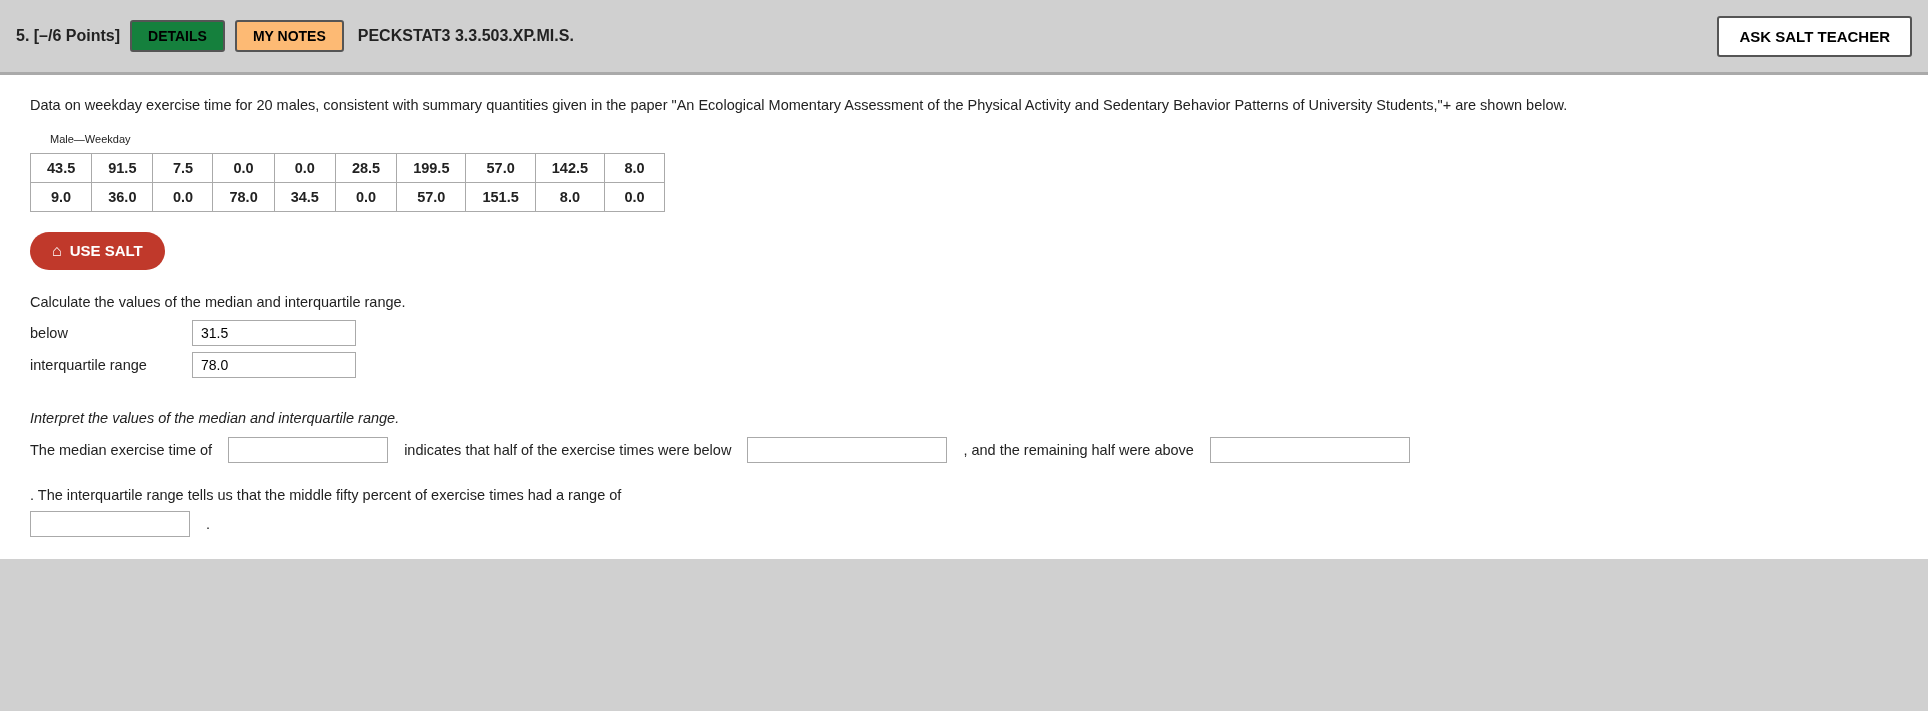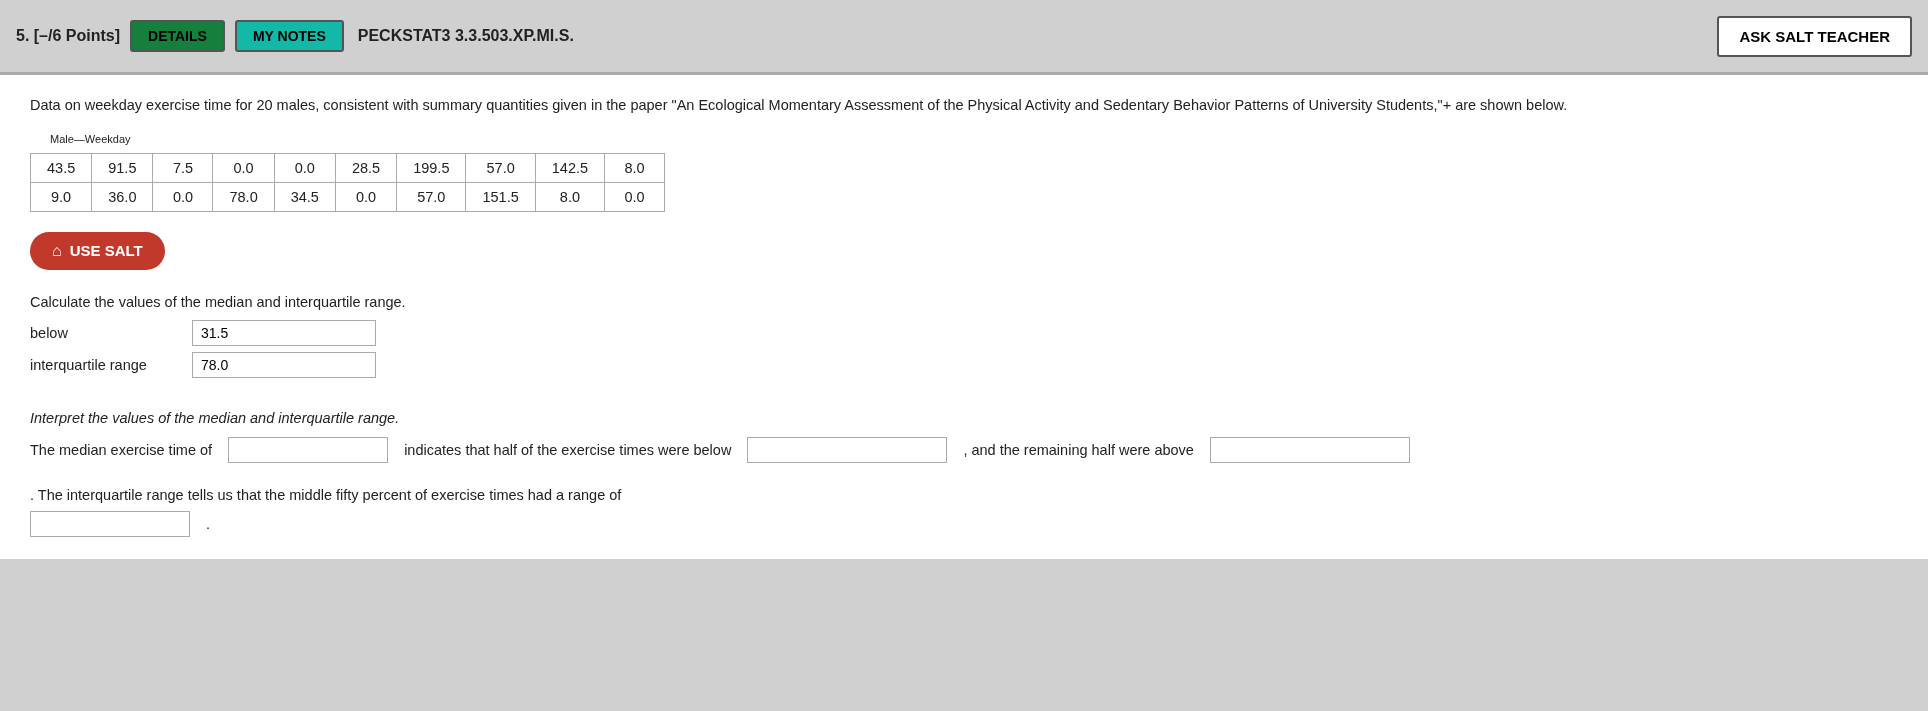--- a/index.html
+++ b/index.html
@@ -37,21 +37,21 @@
       background: #15803d;
       padding: 6px 16px;
       font-size: 14px;
       font-weight: bold;
       cursor: pointer;
       border-radius: 3px;
     }
 
     .btn-my-notes {
       border: 2px solid #555;
-      background: #14b8a6;
+      background: #fdba74;
       padding: 6px 16px;
       font-size: 14px;
       font-weight: bold;
       cursor: pointer;
       border-radius: 3px;
     }
 
     .problem-code {
       font-weight: bold;
       font-size: 16px;
@@ -98,20 +98,21 @@
       border-collapse: collapse;
       margin-bottom: 20px;
     }
 
     .data-table td {
       border: 1px solid #aaa;
       padding: 6px 16px;
       text-align: center;
       font-size: 14.5px;
       min-width: 60px;
+      font-weight: bold;
     }
 
     .btn-use-salt {
       background-color: #c0392b;
       color: #fff;
       border: none;
       border-radius: 22px;
       padding: 10px 22px;
       font-size: 15px;
       font-weight: bold;
@@ -144,21 +145,21 @@
 
     .calc-label {
       font-size: 14.5px;
       width: 150px;
     }
 
     .calc-input {
       border: 1px solid #aaa;
       padding: 4px 8px;
       font-size: 14px;
-      width: 184px;
+      width: 164px;
       background: #fff;
     }
 
     .interpret-section {
       margin-top: 32px;
     }
 
     .interpret-title {
       font-size: 14.5px;
       font-style: italic;

